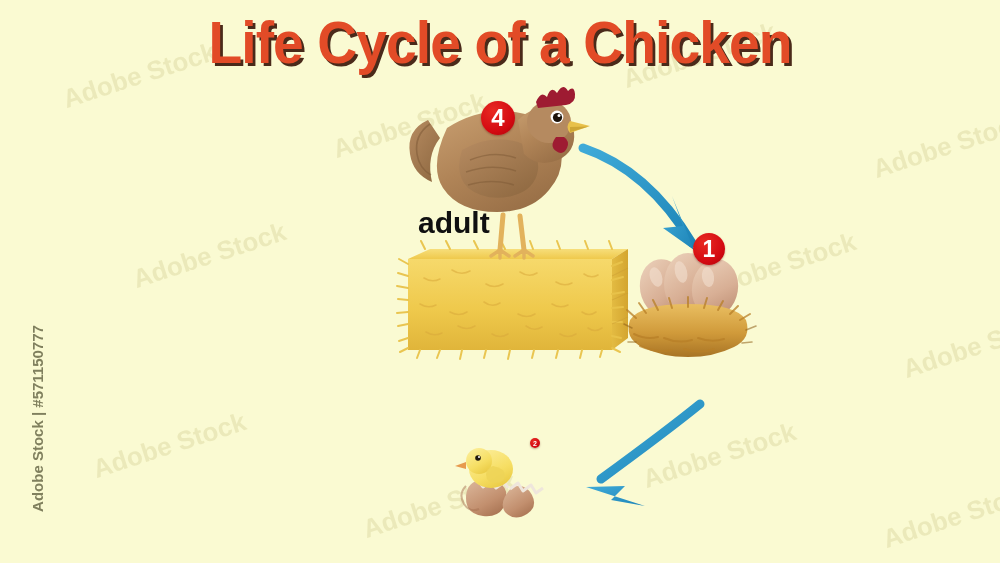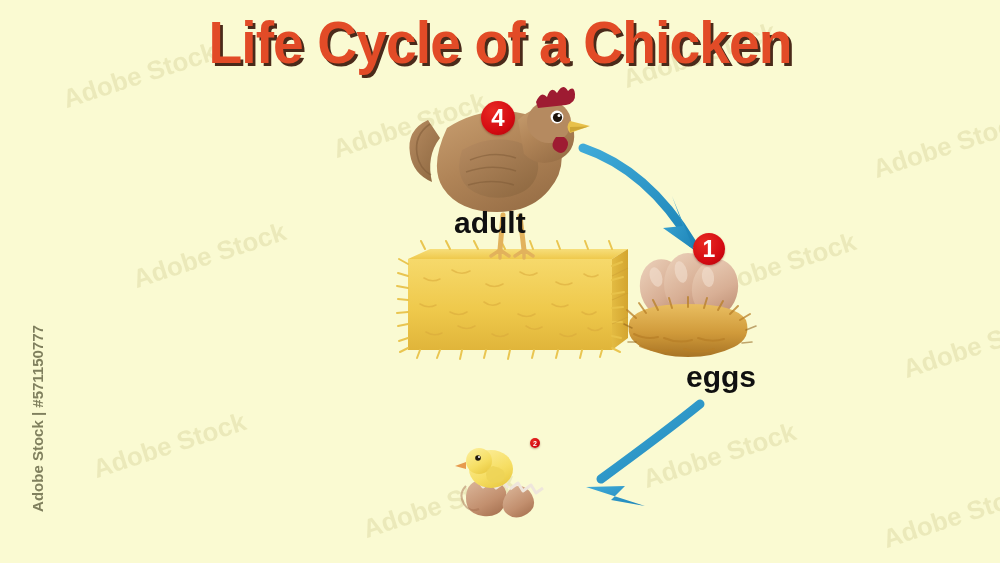--- a/index.html
+++ b/index.html
@@ -27,21 +27,20 @@
 
   
   .stage-label{
     position:absolute;
     font-family:"Liberation Sans",sans-serif;
     font-weight:bold;
     font-size:30px;
     color:#101010;
     letter-spacing:0px;
     white-space:nowrap;
-    margin-left:36px;
   }
   #label-adult{left:418px;top:206px;}
   #label-eggs{left:650px;top:360px;}
 
   
   .badge{
     position:absolute;border-radius:50%;
     background:radial-gradient(circle at 36% 30%, #e82a22 0%, #d40a12 62%, #ad0308 100%);
     color:#fff;display:flex;align-items:center;justify-content:center;
     font-family:"Liberation Sans",sans-serif;font-weight:bold;
@@ -248,21 +247,20 @@
       <path d="M466 462 L455 466 L466 469 z" fill="#E79A4E"></path>
 
       <path d="M512 487 q14 -4 20 8 q6 12 -5 19 q-13 8 -22 -2 q-7 -10 7 -25 z" fill="url(#shellG)"></path>
       <path d="M510 489 l8 -6 l5 8 l8 -6 l5 8 l7 -5" fill="none" stroke="#EFE6DC" stroke-width="3" stroke-linejoin="round"></path>
 
       <path d="M466 486 q-8 8 -2 18 q6 9 15 5" fill="none" stroke="#A5704F" stroke-width="2" opacity=".5"></path>
     </g>
   </svg>
 
   <div class="stage-label" id="label-adult">adult</div>
-  <div class="stage-label" id="label-eggs">eggs</div>
 
   <div class="badge" id="badge-4">4</div>
   <div class="badge" id="badge-1">1</div>
   <div class="badge" id="badge-2">2</div>
 
   <div class="wm" id="wm-id">Adobe Stock | #571150777</div>
 
 </div>
 
 </body></html>

